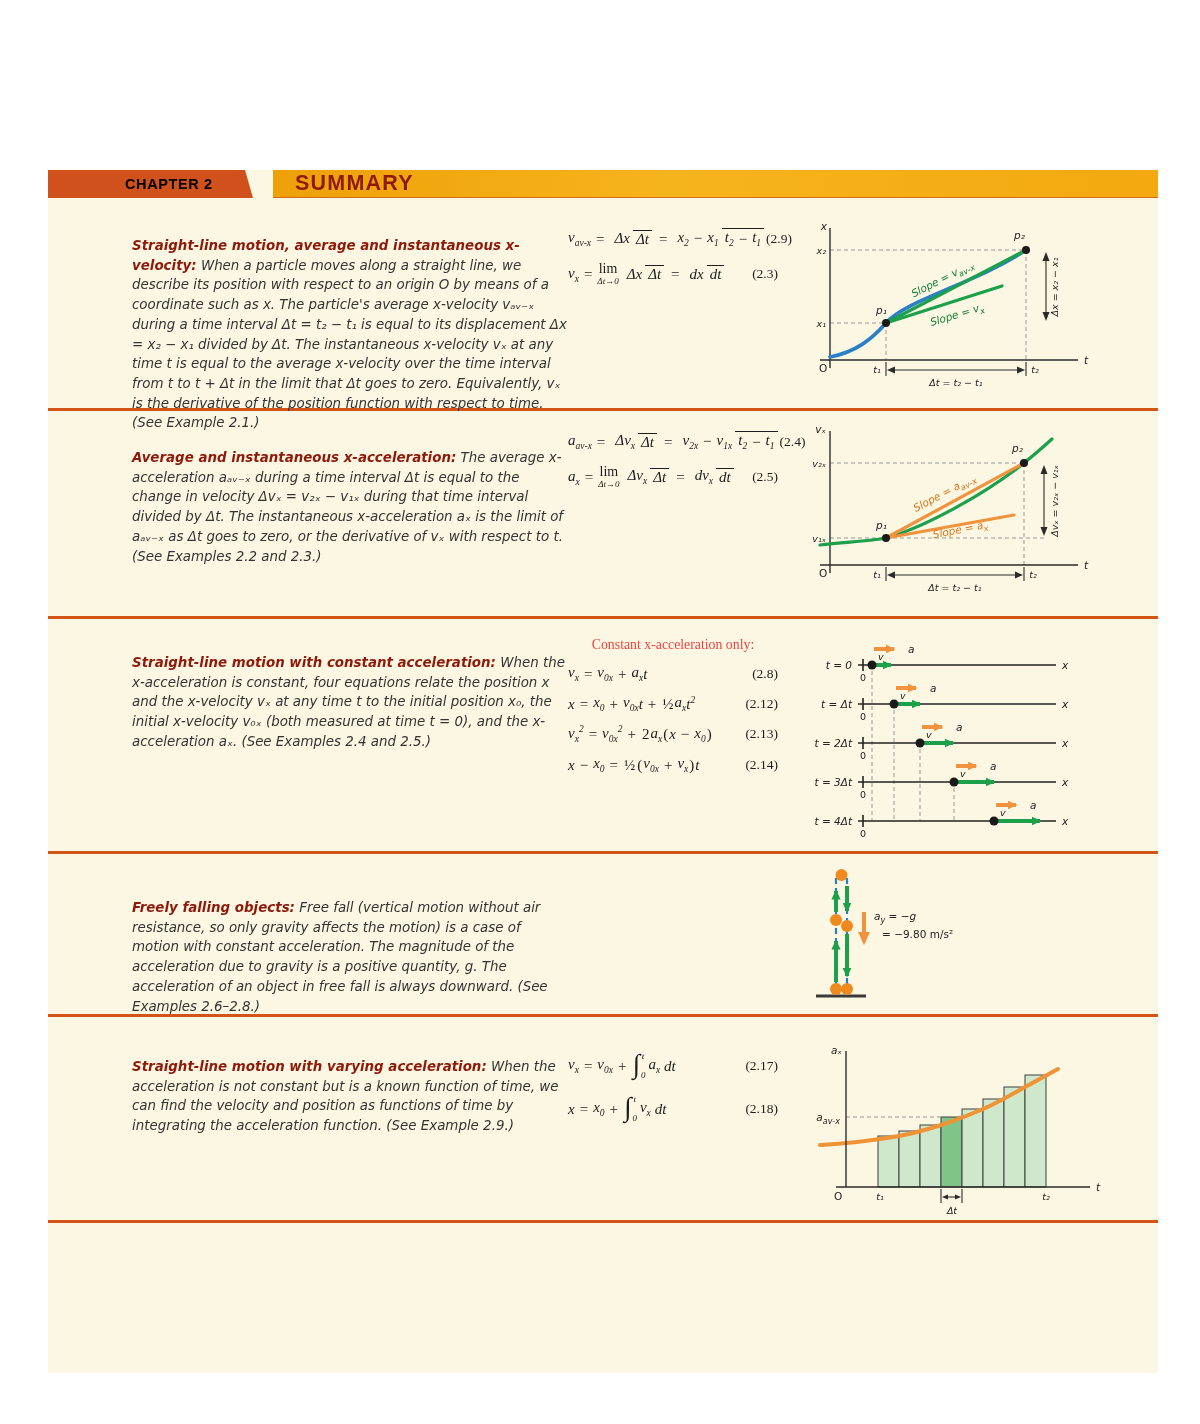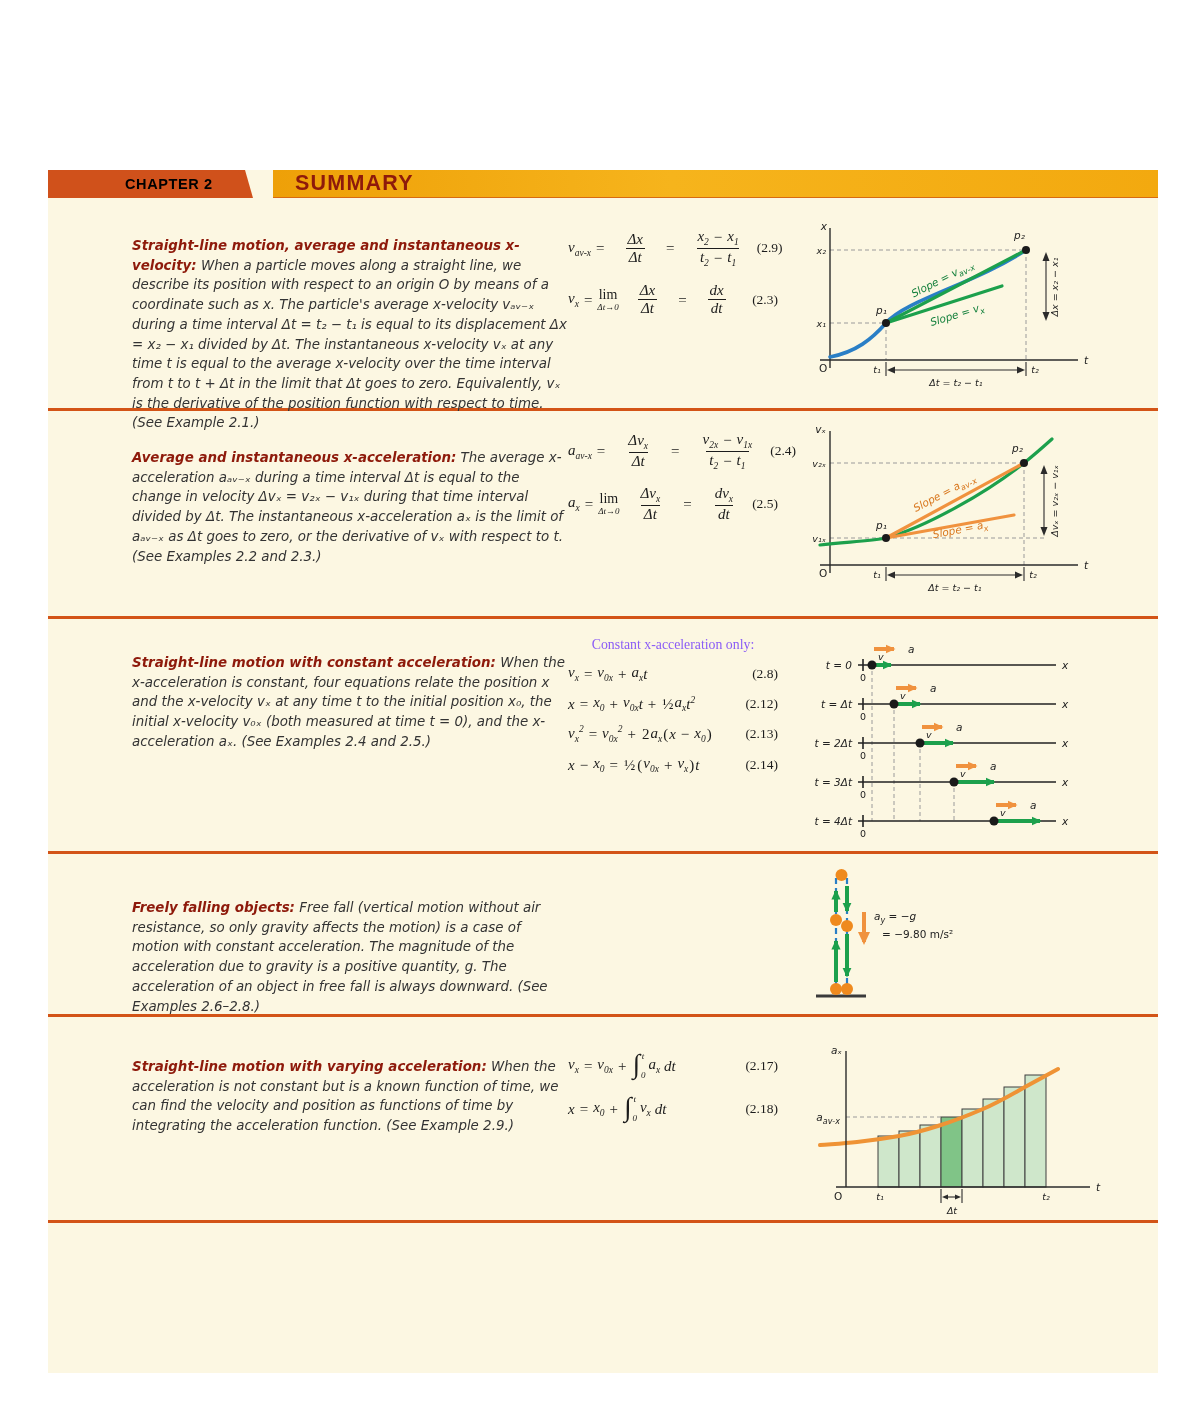--- a/index.html
+++ b/index.html
@@ -34,28 +34,28 @@
 
   .sec-text{font-size:13.4px;line-height:1.47;color:#333;margin:12px;font-style:italic;}
   .sec-head{color:#8e1a0b;font-weight:bold;}
 
   
   .eq-row{display:flex;align-items:center;justify-content:space-between;margin-bottom:13px;}
   .s3 .eq-row{margin-bottom:9px;}
   .eq{display:flex;align-items:center;font-family:"Liberation Serif",serif;font-size:15px;
       color:#1c1c1c;line-height:1.2;white-space:nowrap;}
   .eq-no{font-family:"Liberation Serif",serif;font-size:13.5px;color:#1c1c1c;}
-  .eq-header{font-family:"Liberation Serif",serif;font-size:13.8px;color:#8b5cf6;margin:0 0 10px 0;}
+  .eq-header{font-family:"Liberation Serif",serif;font-size:13.8px;color:#ef4444;margin:0 0 10px 0;}
   .eq-v{font-style:italic;}
   .eq sub{font-size:9.5px;font-style:italic;}
   .eq sup{font-size:9.5px;font-style:italic;}
   .eq-op{font-style:normal;margin:0 5px;}
   .eq-pa,.eq-ro{font-style:normal;padding:0 1px;}
   .eq-gap{display:inline-block;width:4px;}
-  .eq-frac{display:inline-flex;flex-direction:column;align-items:center;margin:0 15px;}
+  .eq-frac{display:inline-flex;flex-direction:row;align-items:center;margin:0 2px;}
   .eq-num,.eq-den{display:flex;align-items:center;justify-content:center;padding:0 3px;line-height:1.15;}
   .eq-den{border-top:1.2px solid #1c1c1c;}
   .eq-lim{display:inline-flex;flex-direction:column;align-items:center;line-height:1;margin-right:3px;}
   .eq-lim-top{font-style:normal;font-size:14px;}
   .eq-lim-bot{font-size:9px;font-style:italic;margin-top:1px;}
   .eq-int{display:inline-flex;align-items:center;margin:0 1px;}
   .int-sign{font-size:27px;line-height:.85;font-style:normal;transform:translateY(-2px);}
   .int-lims{display:flex;flex-direction:column;justify-content:space-between;height:30px;
             font-size:9px;font-style:italic;margin:0 2px 0 1px;}
 

